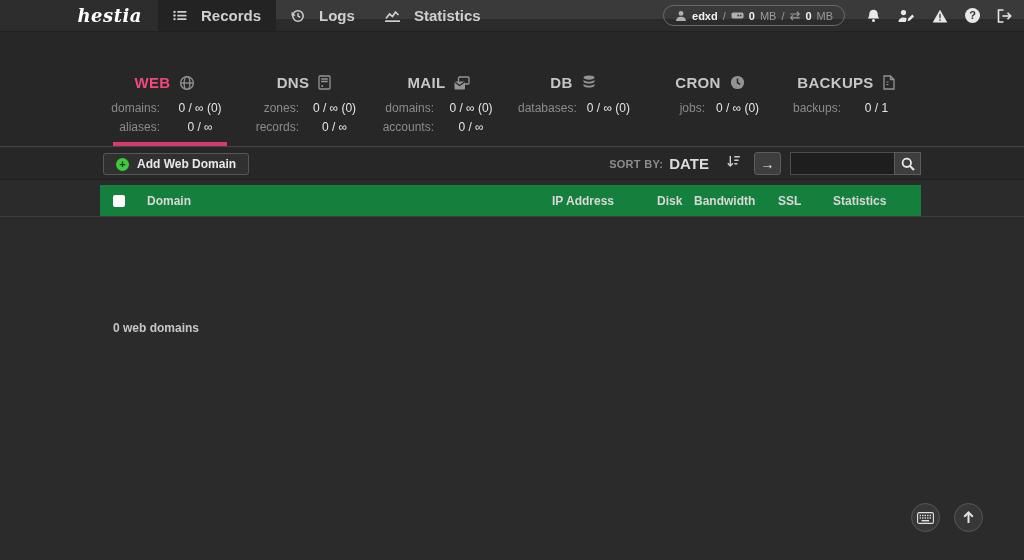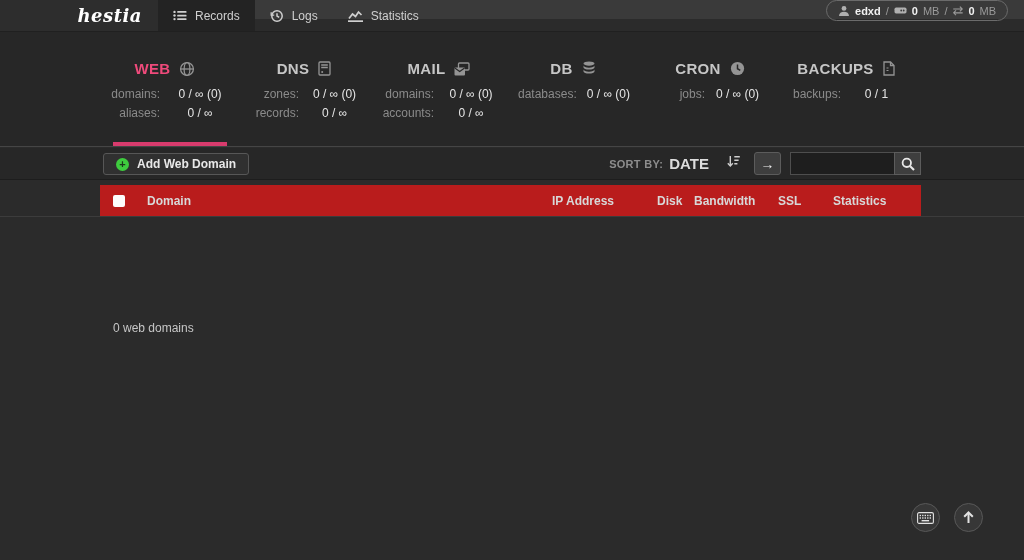--- a/index.html
+++ b/index.html
@@ -10,36 +10,36 @@
   }
   svg { display:block; }
 
   
   .topbar { position:absolute; top:0; left:0; width:100%; height:19px; background:#3a3a3a; }
   .logo-sec { position:absolute; left:0; top:0; width:158px; height:31px; background:#2d2d2d;
     display:flex; align-items:center; justify-content:flex-end; padding-right:16px; cursor:pointer; }
   .logo-text { font-family:"DejaVu Serif", serif; font-style:italic; font-weight:700;
     font-size:18px; color:#ffffff; letter-spacing:.5px; }
   .nav { position:absolute; left:158px; top:0; height:31px; display:flex; }
-  .nav-item { display:flex; align-items:center; gap:8px; padding:0 15px; font-size:12px;
-    font-weight:400; color:#cfcfcf; cursor:pointer; white-space:nowrap; }
+  .nav-item { display:flex; align-items:center; gap:14px; padding:0 15px; font-size:15px;
+    font-weight:700; color:#cfcfcf; cursor:pointer; white-space:nowrap; }
   .nav-item.active { background:#232323; }
-  .top-right { position:absolute; right:12px; top:0; height:31px; display:flex; align-items:center; gap:17px;flex-direction:column; }
+  .top-right { position:absolute; right:12px; top:0; height:31px; display:flex; align-items:center; gap:17px; }
   .usage-pill { display:flex; align-items:center; gap:5px; border:1px solid #6b6b6b; border-radius:11px;
     padding:3px 11px; font-size:11px; color:#9a9a9a; margin-right:4px; cursor:pointer; white-space:nowrap; }
   .usage-pill b { color:#f2f2f2; font-weight:700; }
   .glyph-x { font-size:13px; color:#9a9a9a; line-height:1; }
   .tb-icon { color:#e8e8e8; display:flex; align-items:center; cursor:pointer; }
   .q-circle { width:15px; height:15px; border-radius:50%; background:#e8e8e8; color:#333333;
     font-size:11px; font-weight:700; display:flex; align-items:center; justify-content:center; line-height:1; }
 
   
   .stats { position:absolute; top:31px; left:0; width:100%; height:116px; background:#272727;
     border-bottom:1px solid #454545; border-top:1px solid #202020; }
-  .stat-col { position:absolute; top:28px; }
+  .stat-col { position:absolute; top:42px; }
   .c1 { left:100px; width:130px; } .c2 { left:248px; width:112px; } .c3 { left:380px; width:118px; }
   .c4 { left:518px; width:110px; } .c5 { left:660px; width:100px; } .c6 { left:790px; width:112px; }
   .stat-title { display:flex; align-items:center; justify-content:center; gap:9px; font-size:15px;
     font-weight:700; color:#c6c6c6; margin-bottom:10px; cursor:pointer; letter-spacing:.3px; }
   .stat-title .st-icon { color:#949494; display:flex; }
   .stat-title.pink { color:#ef4a7b; }
   .stat-rows { display:grid; grid-template-columns:1fr 1fr; column-gap:10px; row-gap:5px; font-size:12px; }
   .stat-key { text-align:right; color:#8b8b8b; white-space:nowrap; }
   .stat-val { text-align:center; color:#e5e5e5; white-space:nowrap; }
   .active-underline { position:absolute; left:113px; bottom:0; width:114px; height:4px; background:#d83b6d; }
@@ -66,28 +66,28 @@
     color:#ececec; display:flex; align-items:center; justify-content:center; font-size:14px;
     cursor:pointer; margin-right:9px; line-height:1; }
   .search-wrap { display:flex; }
   .search-input { width:104px; height:23px; background:#1e1e1e; border:1px solid #4e4e4e; border-right:none;
     color:#dddddd; font-size:12px; padding:0 7px; outline:none; font-family:"Liberation Sans", sans-serif; }
   .search-btn { width:27px; height:23px; background:#3e3e3e; border:1px solid #5c5c5c;
     display:flex; align-items:center; justify-content:center; color:#e8e8e8; cursor:pointer; }
 
   
   .content-sep { position:absolute; top:216px; left:0; width:100%; border-top:1px solid #3c3c3c; }
-  .table-header { position:absolute; left:100px; top:185px; width:821px; height:31px; background:#b91c1c;
+  .table-header { position:absolute; left:100px; top:185px; width:821px; height:31px; background:#15803d;
     display:flex; align-items:center; font-size:12px; font-weight:700; color:#d8d8d8; }
   .th-check { width:12px; height:12px; background:#fdfdfd; border-radius:2px; margin-left:13px;
     cursor:pointer; flex:0 0 auto; }
   .th-domain { margin-left:22px; flex:1; }
   .th-ip { width:105px; } .th-disk { width:37px; } .th-bw { width:84px; }
   .th-ssl { width:55px; } .th-stats { width:88px; }
-  .empty-msg { position:absolute; left:113px; top:321px; font-size:12px; font-weight:400; color:#c6c6c6; }
+  .empty-msg { position:absolute; left:113px; top:321px; font-size:12px; font-weight:700; color:#c6c6c6; }
 
   
   .fabs { position:absolute; right:41px; bottom:28px; display:flex; gap:14px; }
   .fab { width:29px; height:29px; border-radius:50%; background:#373737; border:1px solid #585858;
     display:flex; align-items:center; justify-content:center; color:#e2e2e2; cursor:pointer; }
 </style>
 </head>
 <body>
 
 <div class="topbar">

